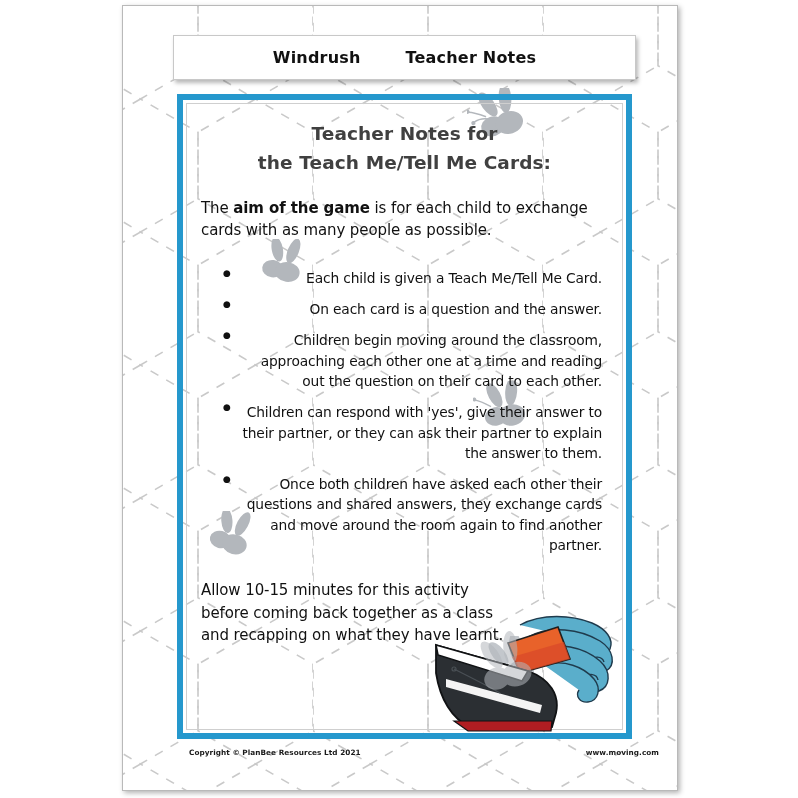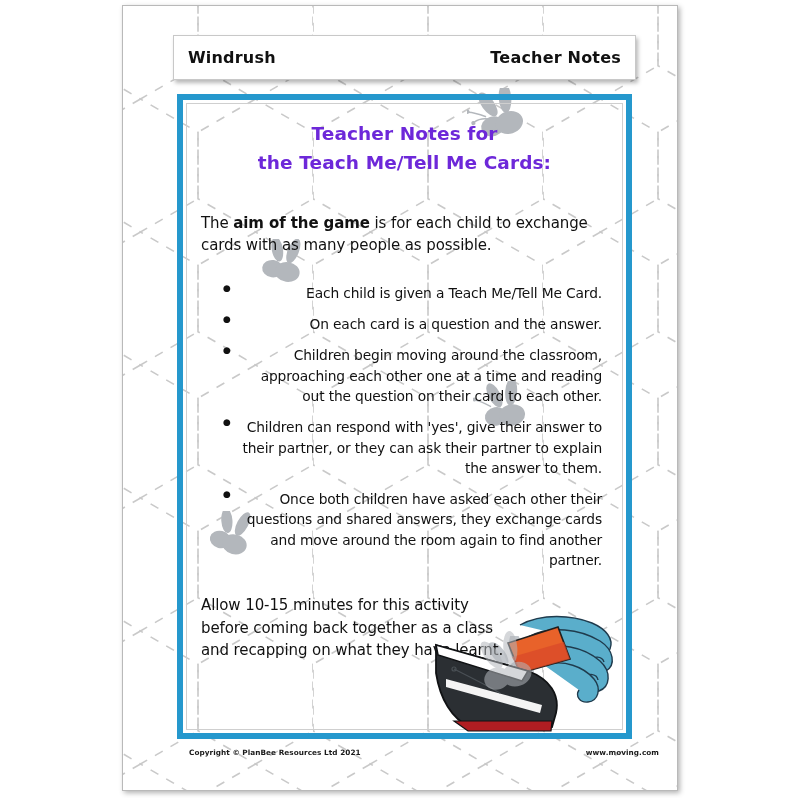--- a/index.html
+++ b/index.html
@@ -55,21 +55,21 @@
     top: 29px;
     width: 463px;
     height: 45px;
     background: #ffffff;
     border: 1px solid #c8c8c8;
     box-shadow: 2px 3px 4px rgba(0,0,0,0.28);
     box-sizing: border-box;
     z-index: 4;
     display: flex;
     align-items: center;
-    justify-content: space-between;
+    justify-content: center;
     padding: 0 14px;
     gap: 45px;
   }
   .hdr-text {
     font-family: "DejaVu Sans", sans-serif;
     font-size: 16px;
     font-weight: 700;
     color: #111111;
     letter-spacing: 0.2px;
     white-space: nowrap;
@@ -107,27 +107,27 @@
     z-index: 5;
     pointer-events: none;
   }
   #content * { pointer-events: auto; }
 
   .title-line {
     text-align: center;
     font-family: "DejaVu Sans", sans-serif;
     font-size: 18.5px;
     font-weight: 700;
-    color: #6d28d9;
+    color: #404040;
     line-height: 1.55;
     letter-spacing: 0.1px;
   }
 
   .intro {
-    margin-top: 36px;
+    margin-top: 21px;
     font-family: "DejaVu Sans", sans-serif;
     font-size: 15px;
     color: #111111;
     line-height: 1.45;
     letter-spacing: -0.1px;
   }
   .intro b { font-weight: 700; }
 
   ul#steps {
     margin: 26px 0 0 0;

